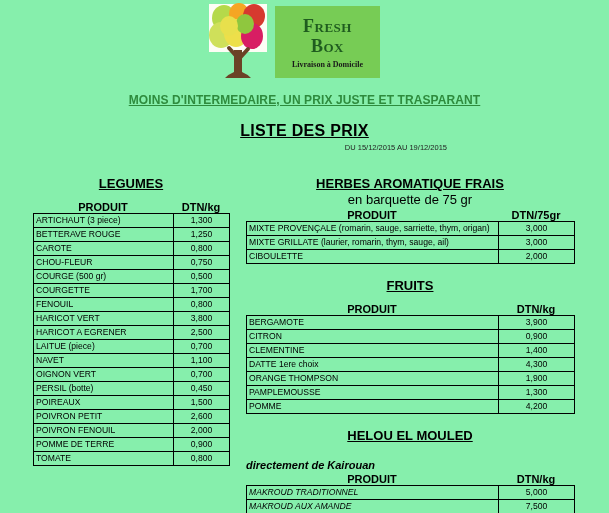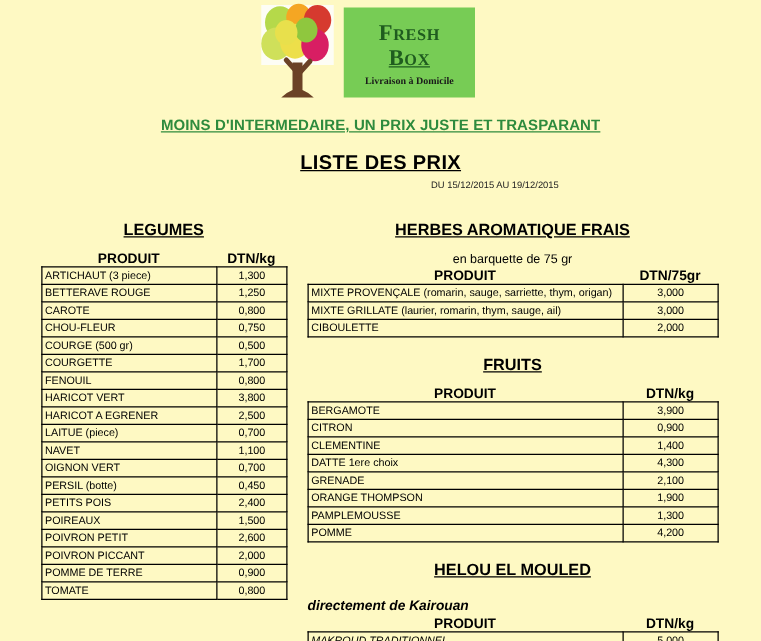--- a/index.html
+++ b/index.html
@@ -4,21 +4,21 @@
 <style>
   * { box-sizing: border-box; }
   html, body {
     margin: 0; padding: 0;
     width: 609px; height: 513px;
     background: #ffffff;
     font-family: "Liberation Sans", sans-serif;
     color: #000000;
     overflow: hidden;
   }
-  .page { position: relative; width: 609px; height: 513px; background:#fef9c3; }
+  .page { position: relative; width: 609px; height: 513px; background:#86efac; }
 
   
   .logo-wrap {
     position: absolute; left: 205px; top: 2px;
     width: 180px; height: 84px;
     display: flex; align-items: flex-start;
   }
   .tree-svg { display:block; }
   .brand-box {
     width: 105px; height: 72px;
@@ -30,21 +30,21 @@
   }
   .brand-line1, .brand-line2 {
     font-family: "Liberation Serif", serif;
     font-variant: small-caps;
     font-weight: 700;
     color: #1f5c1f;
     letter-spacing: 0.5px;
     line-height: 1.05;
   }
   .brand-line1 { font-size: 18px; }
-  .brand-line2 { font-size: 18px; margin-top: 1px; text-decoration: underline; }
+  .brand-line2 { font-size: 18px; margin-top: 1px; }
   .brand-sub {
     font-family: "Liberation Serif", serif;
     font-weight: 700;
     font-size: 8px;
     color: #1a1a1a;
     margin-top: 5px;
   }
 
   
   .slogan {
@@ -73,23 +73,23 @@
   
   .sec-title {
     text-align: center;
     font-size: 13px; font-weight: 700;
     text-decoration: underline;
     color: #000;
     white-space: nowrap;
   }
   .sec-sub {
     text-align: center;
-    font-size: 10px;
+    font-size: 13px;
     color: #000;
-    margin-top: 11px;
+    margin-top: 1px;
   }
   .sec-sub-italic {
     text-align: left;
     font-size: 11px;
     font-style: italic;
     font-weight: 700;
     color: #000;
     margin-top: 16px;
   }
 
@@ -219,33 +219,29 @@
           </tr>
           <tr>
             <td class="name">OIGNON VERT</td>
             <td class="price">0,700</td>
           </tr>
           <tr>
             <td class="name">PERSIL (botte)</td>
             <td class="price">0,450</td>
           </tr>
           <tr>
-            <td class="name">PETITS POIS</td>
-            <td class="price">2,400</td>
-          </tr>
-          <tr>
             <td class="name">POIREAUX</td>
             <td class="price">1,500</td>
           </tr>
           <tr>
             <td class="name">POIVRON PETIT</td>
             <td class="price">2,600</td>
           </tr>
           <tr>
-            <td class="name">POIVRON PICCANT</td>
+            <td class="name">POIVRON FENOUIL</td>
             <td class="price">2,000</td>
           </tr>
           <tr>
             <td class="name">POMME DE TERRE</td>
             <td class="price">0,900</td>
           </tr>
           <tr>
             <td class="name">TOMATE</td>
             <td class="price">0,800</td>
           </tr>
@@ -306,24 +302,20 @@
             </tr>
             <tr>
               <td class="name">CLEMENTINE</td>
               <td class="price">1,400</td>
             </tr>
             <tr>
               <td class="name">DATTE 1ere choix</td>
               <td class="price">4,300</td>
             </tr>
             <tr>
-              <td class="name">GRENADE</td>
-              <td class="price">2,100</td>
-            </tr>
-            <tr>
               <td class="name">ORANGE THOMPSON</td>
               <td class="price">1,900</td>
             </tr>
             <tr>
               <td class="name">PAMPLEMOUSSE</td>
               <td class="price">1,300</td>
             </tr>
             <tr>
               <td class="name">POMME</td>
               <td class="price">4,200</td>

